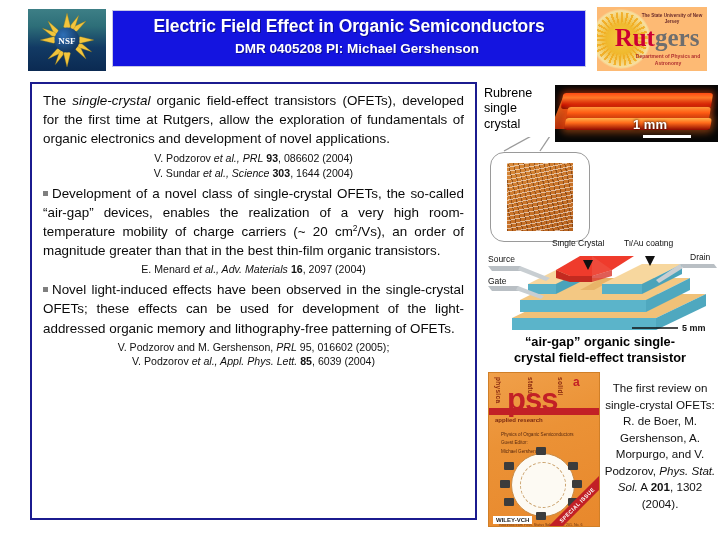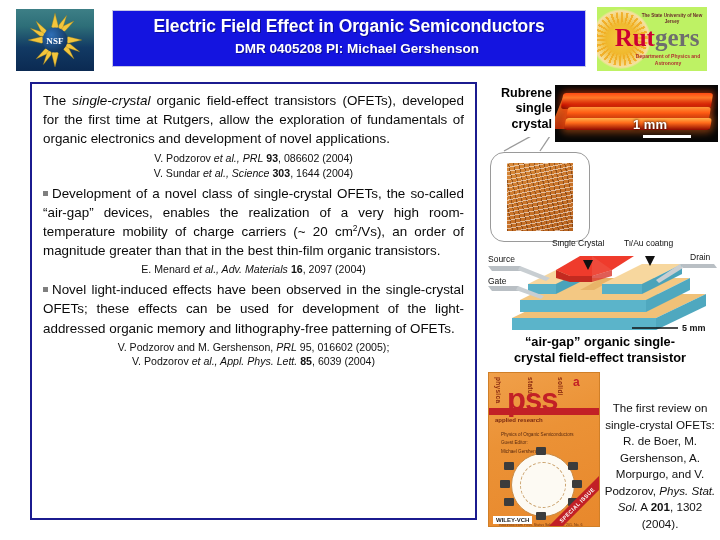--- a/index.html
+++ b/index.html
@@ -17,21 +17,21 @@
   }
 
   
   #header {
     position: absolute;
     left: 0; top: 0;
     width: 720px; height: 78px;
   }
   #nsf-logo {
     position: absolute;
-    left: 16px; top: 9px;
+    left: 28px; top: 9px;
     width: 78px; height: 62px;
     background: linear-gradient(180deg,#3d7f86 0%,#2d6e78 28%,#123a64 62%,#0b2a52 100%);
     overflow: hidden;
   }
   #nsf-star {
     position: absolute;
     left: 50%; top: 50%;
     width: 56px; height: 56px;
     transform: translate(-50%,-50%);
   }
@@ -70,21 +70,21 @@
     font-size: 13.5px; font-weight: bold;
     margin-top: 4px;
     text-shadow: 1px 1px 0 rgba(0,0,0,.35);
     margin-left: 16px;
   }
 
   #rutgers-logo {
     position: absolute;
     left: 597px; top: 7px;
     width: 110px; height: 64px;
-    background: #bef264;
+    background: #fdba74;
     overflow: hidden;
   }
   #rutgers-sun {
     position: absolute;
     left: -6px; top: 2px;
     width: 60px; height: 60px;
     border-radius: 50%;
     background: radial-gradient(circle, #f5c842 0%, #f0b92e 35%, #f6e0a0 66%, rgba(255,255,255,0) 72%);
   }
   #rutgers-sun::after {
@@ -151,22 +151,22 @@
   .cite i { font-style: italic; }
   .cite b { font-weight: bold; }
   .para i { font-style: italic; }
   sup { font-size: 8.5px; vertical-align: super; line-height: 0; }
 
   
   #right-col { position: absolute; left: 482px; top: 82px; width: 238px; height: 458px; }
 
   #rubrene-label {
     position: absolute; left: 2px; top: 4px; width: 68px;
-    text-align: right;
-    font-size: 12.6px; font-weight: bold; line-height: 1.22;
+    text-align: left;
+    font-size: 12.6px; font-weight: normal; line-height: 1.22;
   }
   #rubrene-photo {
     position: absolute; left: 73px; top: 3px;
     width: 163px; height: 57px;
     background: #070707;
     overflow: hidden;
   }
   .crys {
     position: absolute;
     border-radius: 3px;
@@ -301,21 +301,20 @@
   #jc-footnote {
     position:absolute; left:10px; top:150px; width:94px;
     font-size:3.6px; color:#6a3412;
   }
 
   #review-text {
     position: absolute; left: 120px; top: 298px; width: 116px;
     text-align: center;
     font-size: 11.6px; line-height: 1.43;
     color: #111;
-    margin-top: 20px;
   }
   #review-text i { font-style: italic; }
   #review-text b { font-weight: bold; }
 </style>
 </head>
 <body>
 
 <div id="header">
 
   <div id="nsf-logo">

